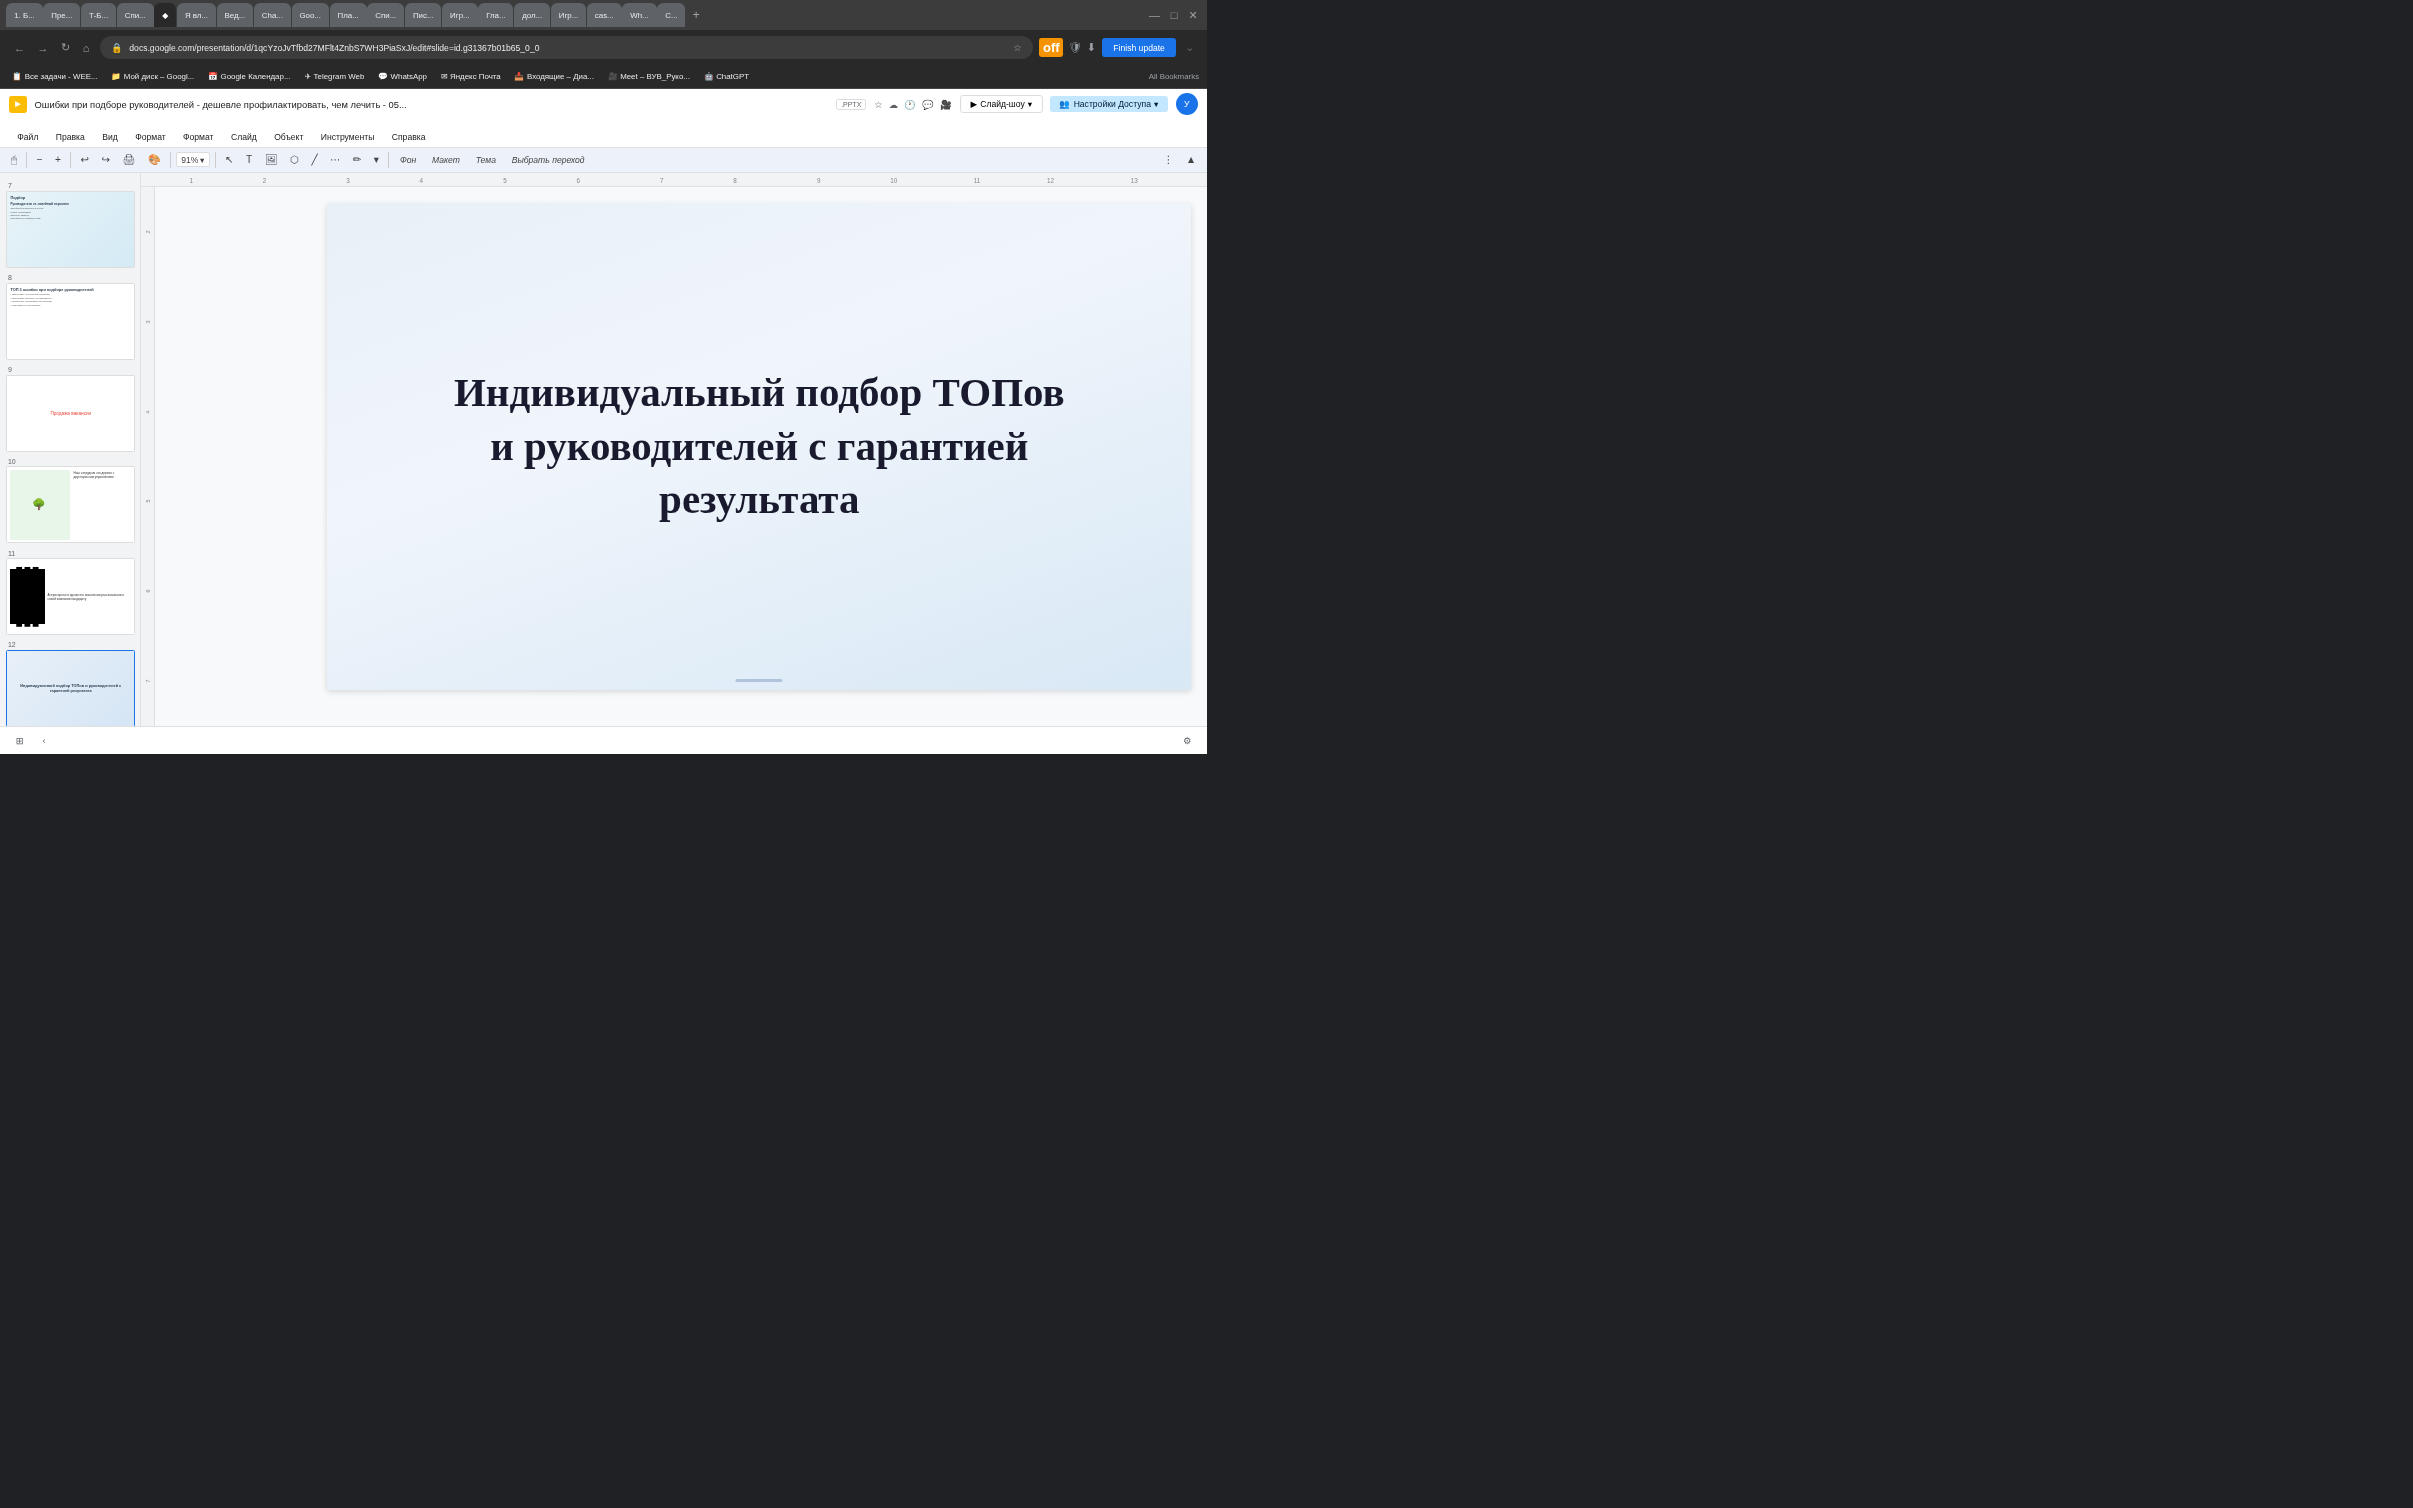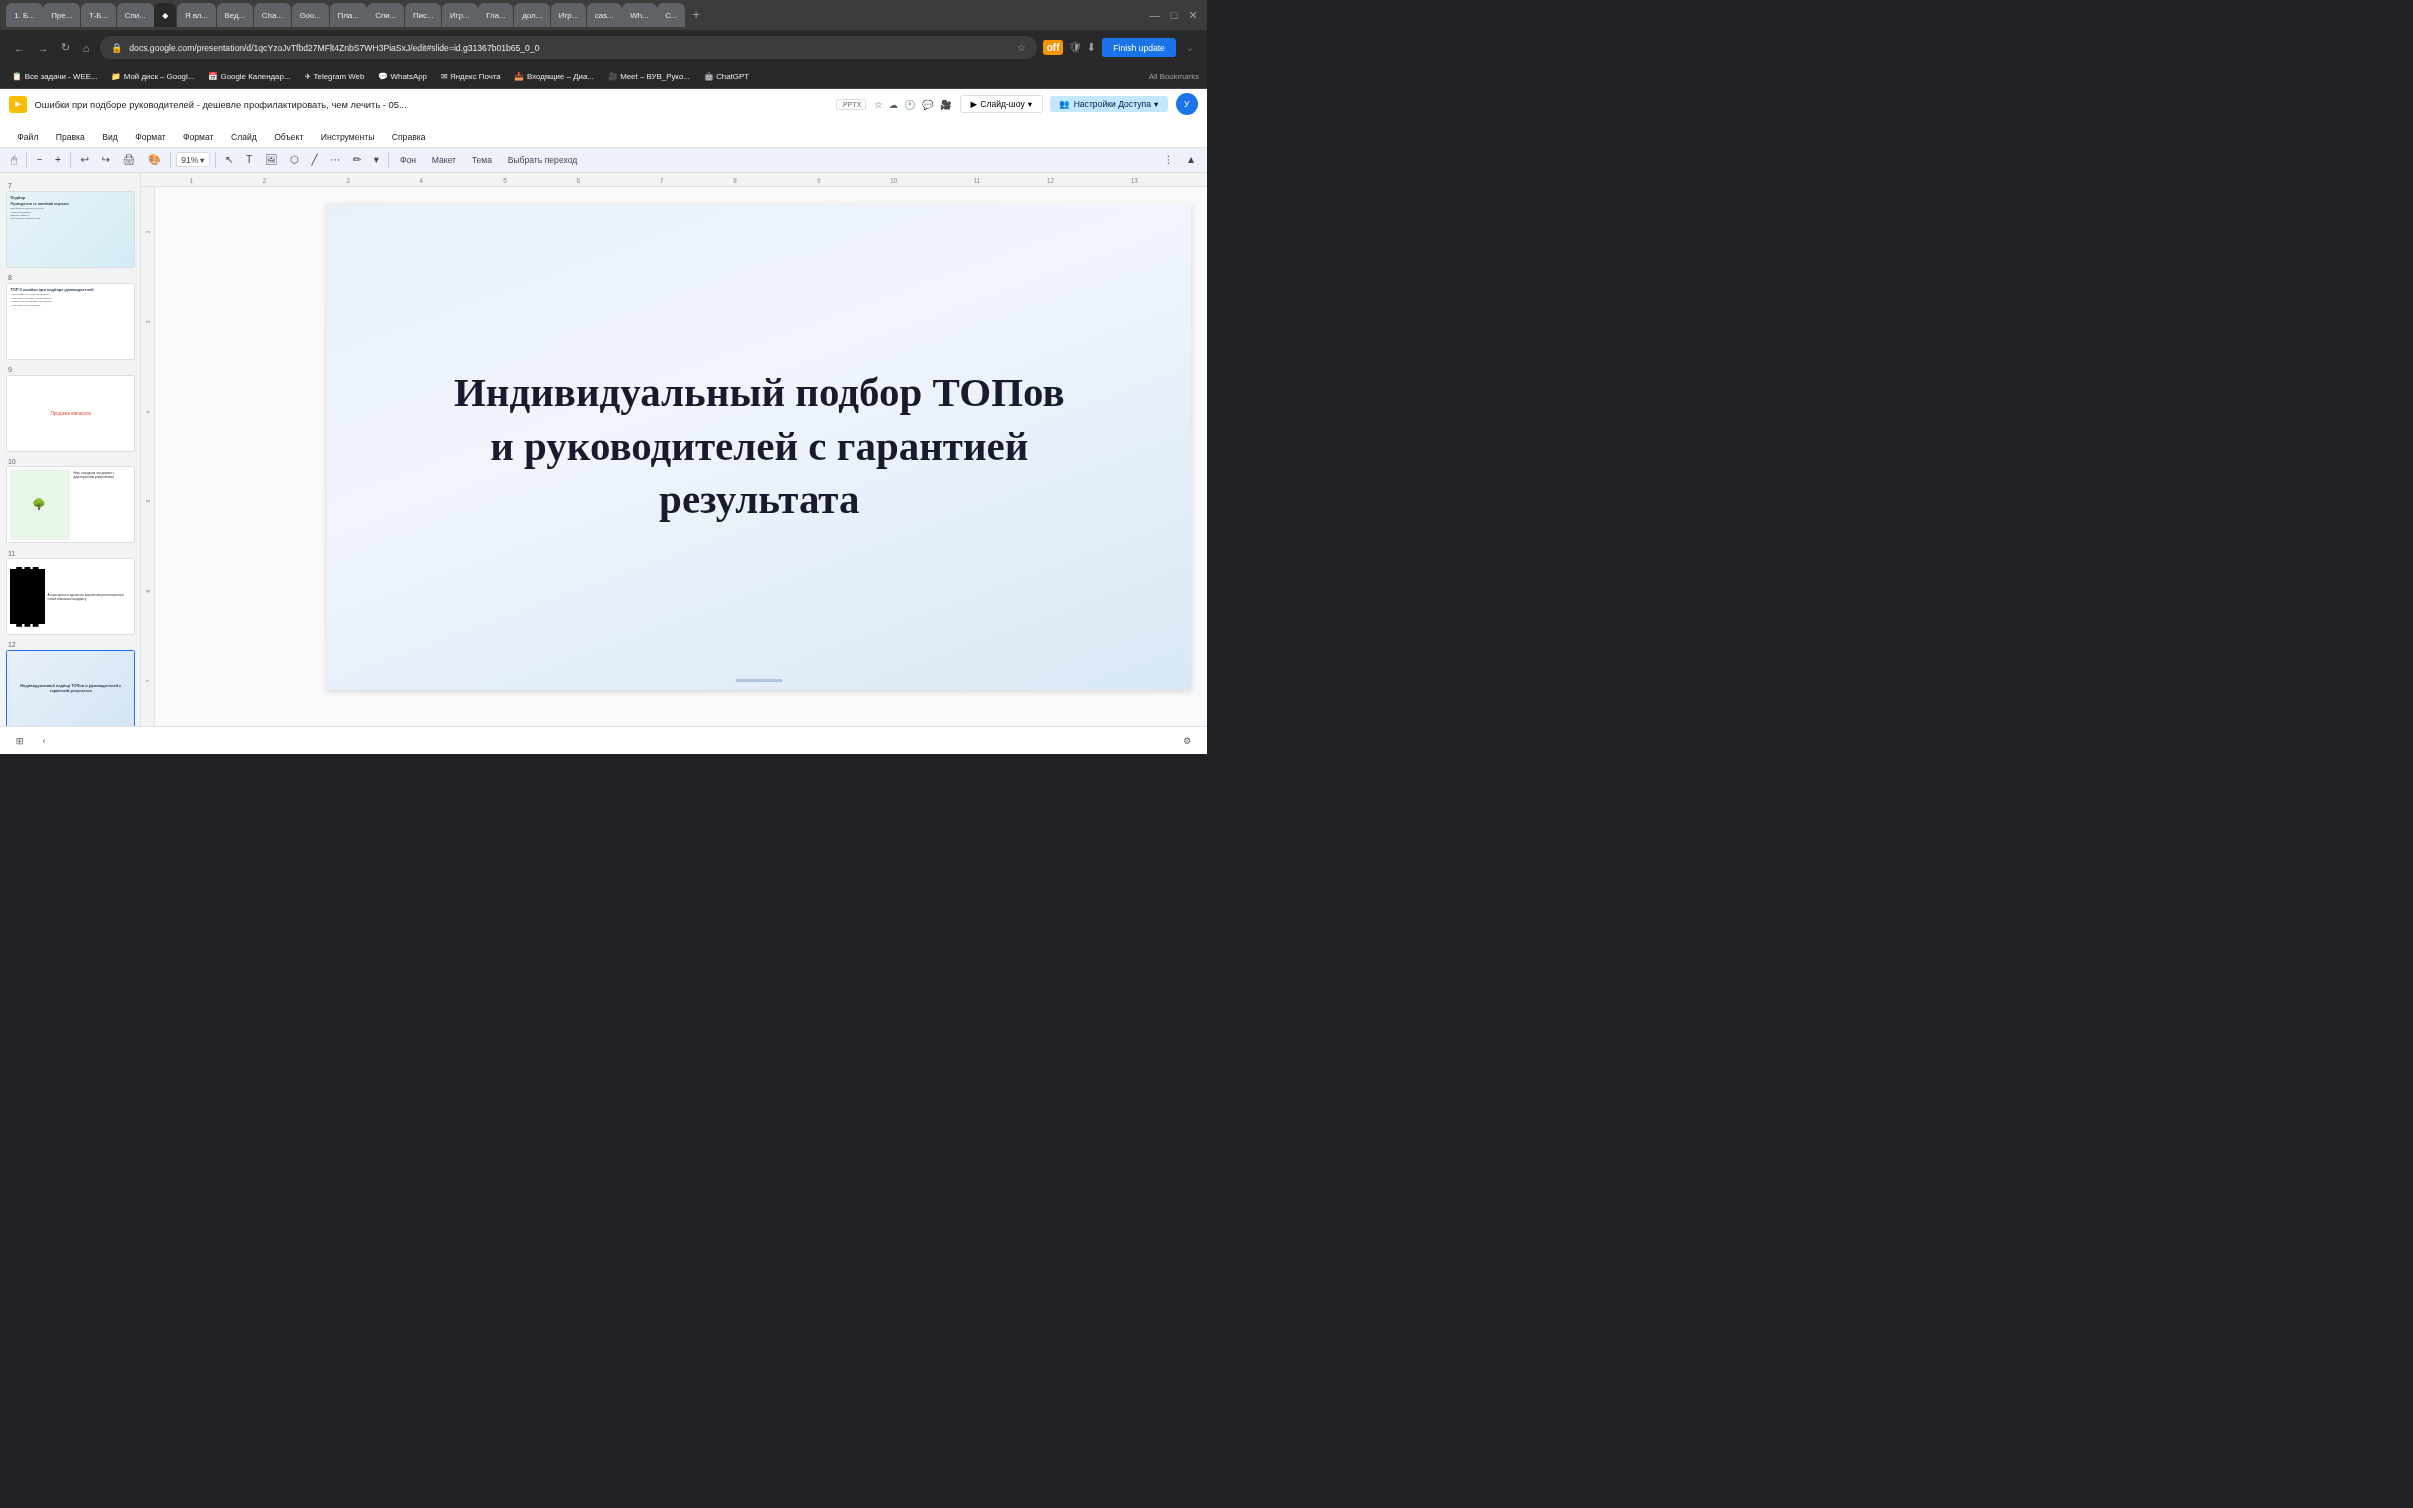--- a/index.html
+++ b/index.html
@@ -15,21 +15,21 @@
     .nav-btn { color: #9aa0a6; font-size: 11px; cursor: pointer; padding: 3.1px; }
 
     
     .address-bar-row { background: #292929; height: 35px; display: flex; align-items: center; padding: 0 9.4px; gap: 6.3px; }
     .nav-controls { display: flex; gap: 3.1px; align-items: center; }
     .nav-control-btn { color: #9aa0a6; font-size: 11px; cursor: pointer; padding: 3.1px 4.7px; border-radius: 50%; }
     .address-bar { flex: 1; background: #3c3c3c; border-radius: 15.7px; height: 23.6px; display: flex; align-items: center; padding: 0 11px; gap: 6.3px; }
     .address-text { color: #e8eaed; font-size: 8.6px; flex: 1; }
     .address-icons { display: flex; gap: 6.3px; align-items: center; color: #9aa0a6; }
     .finish-update-btn { background: #1a73e8; color: white; border: none; border-radius: 3.1px; padding: 4.7px 11px; font-size: 8.6px; cursor: pointer; white-space: nowrap; }
-    .off-badge { background: #f59300; color: white; font-size: 10px; padding: 1.6px 3.9px; border-radius: 2.4px; font-weight: bold; }
+    .off-badge { background: #f59300; color: white; font-size: 13px; padding: 1.6px 3.9px; border-radius: 2.4px; font-weight: bold; }
     .toolbar-icons { display: flex; gap: 4.7px; align-items: center; color: #9aa0a6; font-size: 11px; }
 
     
     .bookmarks-bar { background: #292929; height: 23.6px; display: flex; align-items: center; padding: 0 7.9px; gap: 4.7px; border-bottom: 0.8px solid #444; overflow: hidden; }
     .bookmark-item { color: #e8eaed; font-size: 7.9px; padding: 1.6px 4.7px; cursor: pointer; white-space: nowrap; display: flex; align-items: center; gap: 2.4px; border-radius: 2.4px; }
     .all-bookmarks { color: #9aa0a6; font-size: 7.9px; margin-left: auto; cursor: pointer; white-space: nowrap; }
 
     
     .slides-app { background: #f8f9fa; height: calc(754px - 30px - 35px - 23.6px); display: flex; flex-direction: column; }
 
@@ -46,21 +46,21 @@
 
     
     .menu-bar { display: flex; gap: 1.6px; padding: 1.6px 0; }
     .menu-item { padding: 3.1px 7.9px; font-size: 8.6px; color: #202124; cursor: pointer; border-radius: 2.4px; }
 
     
     .toolbar { background: #edf2fa; border-bottom: 0.8px solid #e0e0e0; padding: 3.1px 6.3px; display: flex; align-items: center; gap: 3.1px; flex-wrap: nowrap; overflow: hidden; }
     .toolbar-btn { padding: 3.1px 4.7px; border-radius: 2.4px; cursor: pointer; color: #444; font-size: 10.2px; display: flex; align-items: center; border: none; background: transparent; }
     .toolbar-separator { width: 0.8px; height: 15.7px; background: #ccc; margin: 0 1.6px; }
     .zoom-control { display: flex; align-items: center; gap: 1.6px; padding: 1.6px 4.7px; border-radius: 2px; background: #fff; border: 0.8px solid #dadce0; font-size: 8.6px; color: #444; }
-    .toolbar-text-btn { padding: 2.4px 6.3px; font-size: 8.6px; color: #444; cursor: pointer; border-radius: 2.4px; }
+    .toolbar-text-btn { padding: 2.4px 6.3px; font-size: 8.6px; color: #444; cursor: pointer; border-radius: 2.4px; font-style: italic; }
 
     
     .main-content { display: flex; flex: 1; overflow: hidden; }
 
     
     .slide-panel { width: 141px; background: #f1f3f4; border-right: 0.8px solid #e0e0e0; overflow-y: auto; padding: 6.3px 0; }
     .slide-thumb-container { padding: 3.1px 6.3px; cursor: pointer; }
     .slide-thumb-container.selected .slide-thumb { border: 1.6px solid #1a73e8; }
     .slide-number { font-size: 7px; color: #5f6368; text-align: left; padding-left: 1.6px; margin-bottom: 1.6px; }
     .slide-thumb { border: 0.8px solid #ddd; border-radius: 1.6px; background: #fff; overflow: hidden; width: 129px; height: 77px; display: flex; align-items: center; justify-content: center; position: relative; }

